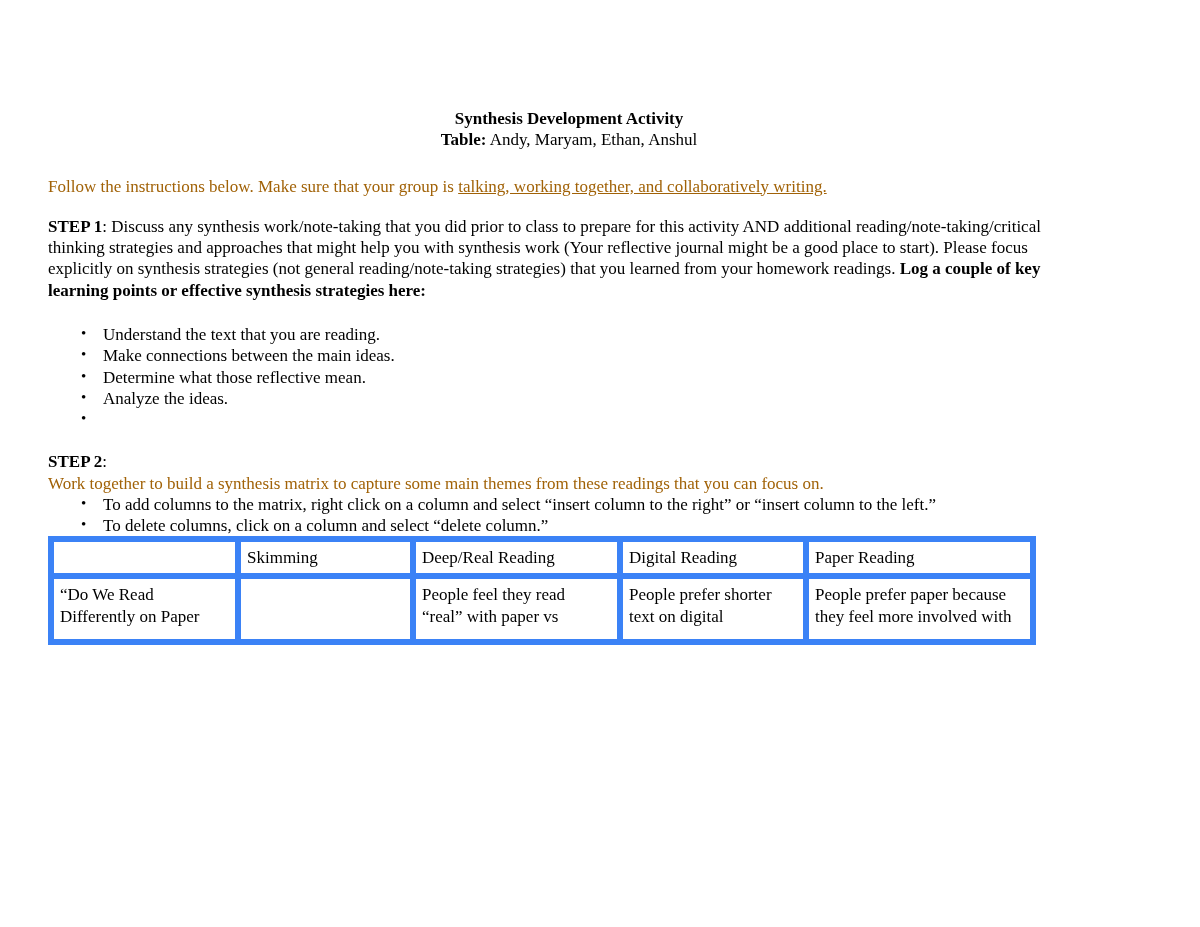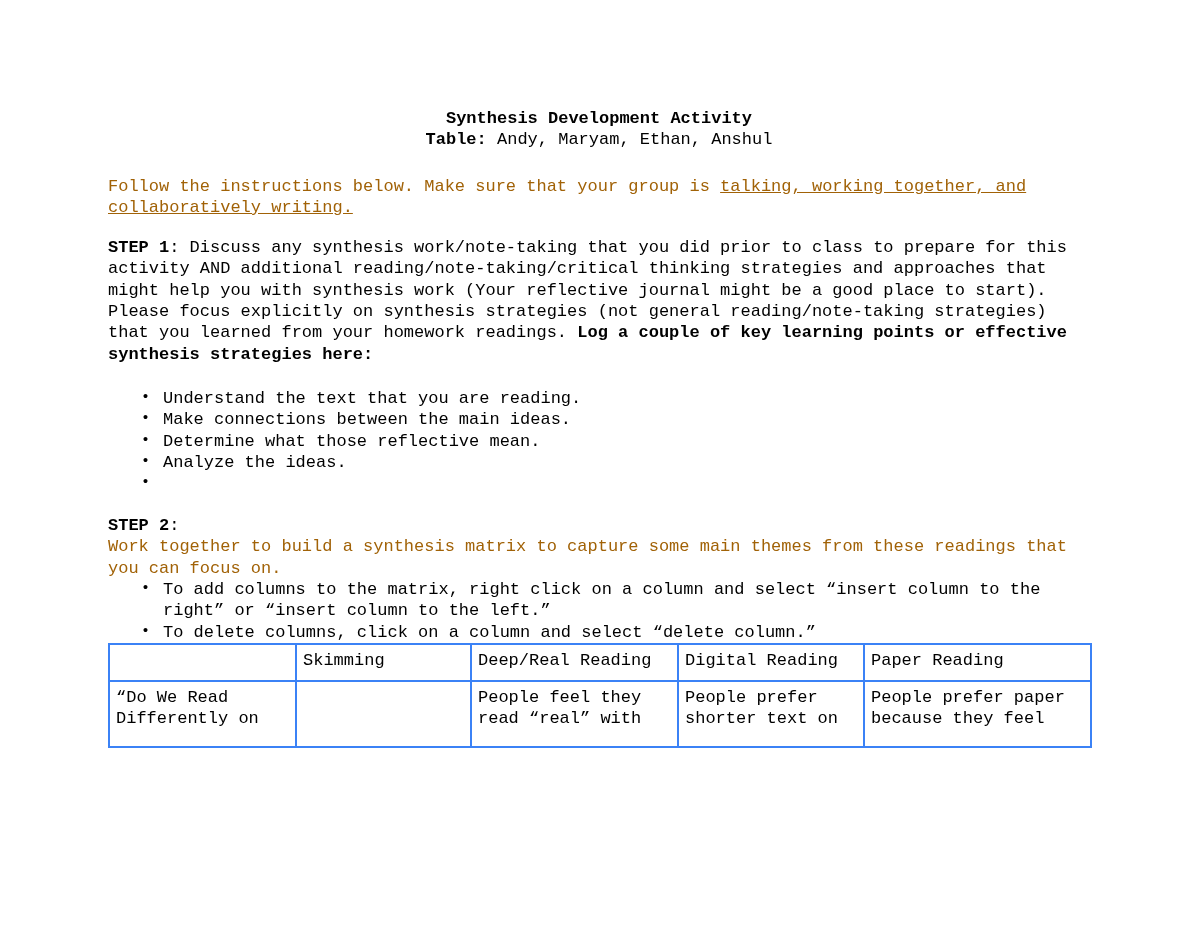--- a/index.html
+++ b/index.html
@@ -6,22 +6,22 @@
   body {
     width: 1200px;
     height: 927px;
     background: #ffffff;
     overflow: hidden;
   }
   .doc {
     box-sizing: border-box;
     width: 1200px;
     height: 927px;
-    padding: 108px 110px 0 108px;
-    font-family: Liberation Mono, monospace;
+    padding: 108px 110px 0 48px;
+    font-family: Liberation Serif, serif;
     font-size: 17px;
     line-height: 21.3px;
     color: #000000;
   }
   .b { font-weight: bold; }
   .u { text-decoration: underline; }
   .green { color: #a16207; }
   .title-block { text-align: center; margin-bottom: 25px; }
   .title { font-weight: bold; }
   p { margin: 0; }
@@ -41,21 +41,21 @@
     font-size: 15px;
   }
   .note { margin-bottom: 34px; }
   table.matrix {
     border-collapse: collapse;
     table-layout: fixed;
     width: 982px;
   }
   table.matrix td {
     box-sizing: border-box;
-    border: 2px solid #3b82f6;
+    border: 6px solid #3b82f6;
     vertical-align: top;
     padding: 5px 8px 2px 6px;
     overflow: hidden;
   }
   tr.hdr td { height: 37px; }
   tr.r1 td { height: 101px; }
   tr.r2 td { height: 66px; }
   tr.r2 .clip { max-height: 46px; overflow: hidden; }
 </style>
 </head>

